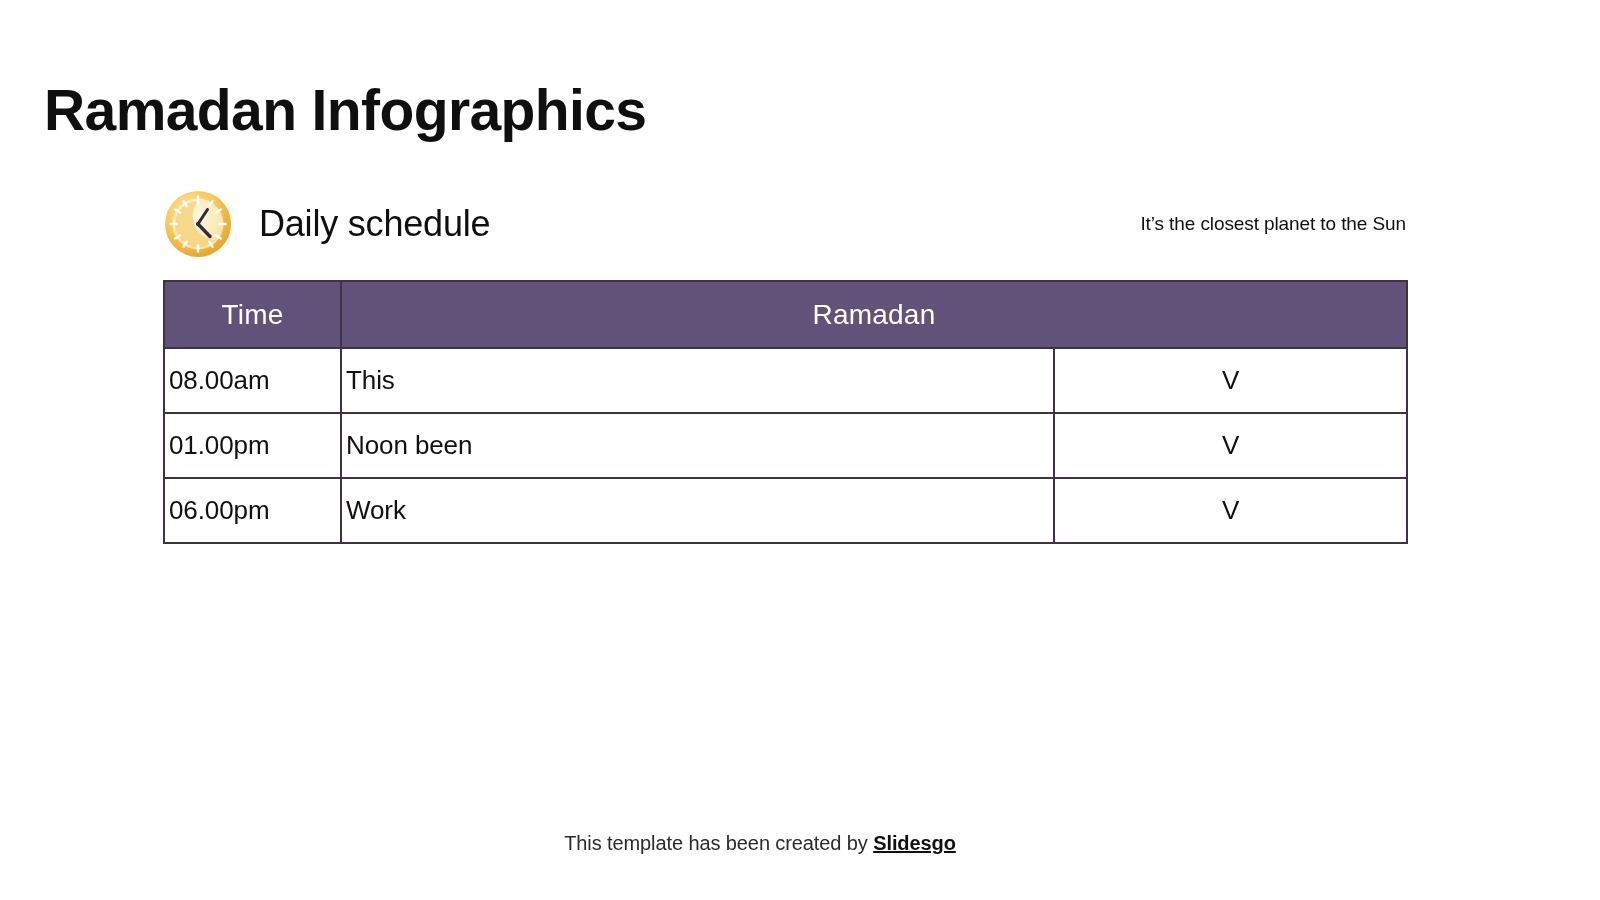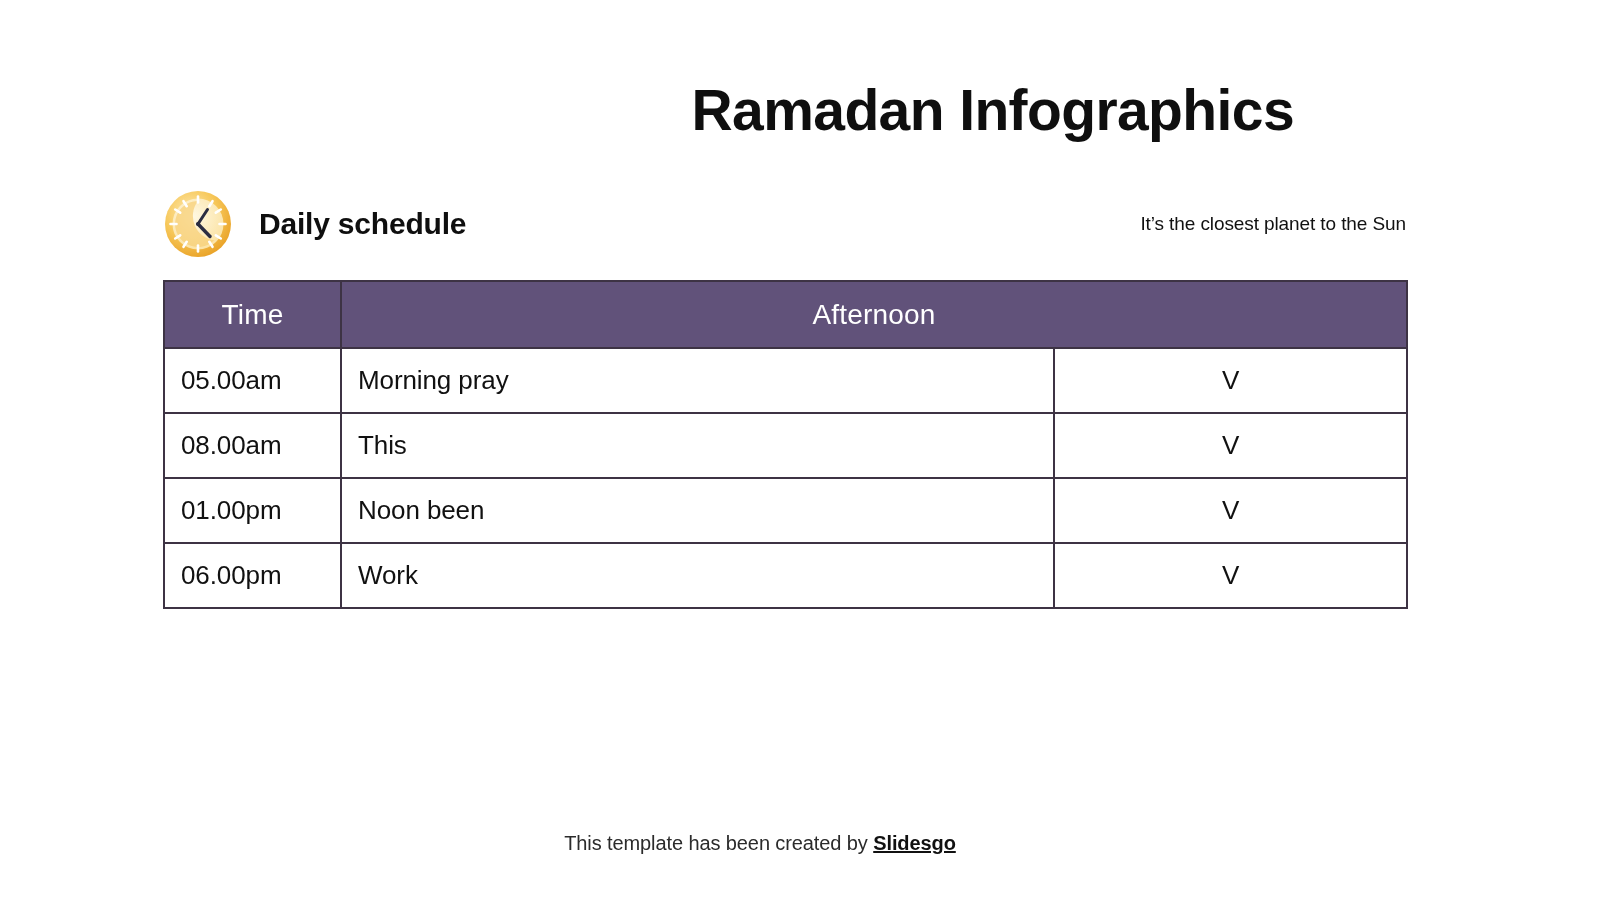--- a/index.html
+++ b/index.html
@@ -18,26 +18,27 @@
     height: 900px;
     background: #ffffff;
   }
 
   
   .slide-title {
     position: absolute;
     top: 78px;
     left: 0;
     width: 1294px;
-    text-align: right;
+    text-align: left;
     font-size: 57px;
     font-weight: 700;
     letter-spacing: -0.6px;
     color: #0f0f0f;
     line-height: 1.15;
+    padding-left: 44px;
   }
 
   
   .section-row {
     position: absolute;
     top: 190px;
     left: 163px;
     width: 1243px;
     height: 68px;
     display: flex;
@@ -46,22 +47,22 @@
 
   .clock-icon {
     width: 70px;
     height: 70px;
     flex: 0 0 70px;
     display: block;
   }
 
   .section-title {
     margin-left: 26px;
-    font-size: 30px;
-    font-weight: 700;
+    font-size: 36px;
+    font-weight: 400;
     color: #0f0f0f;
     letter-spacing: -0.2px;
     white-space: nowrap;
   }
 
   .section-note {
     margin-left: auto;
     font-size: 19px;
     font-weight: 400;
     color: #111111;
@@ -75,21 +76,21 @@
     top: 280px;
     left: 163px;
     width: 1243px;
     border-collapse: collapse;
     table-layout: fixed;
   }
 
   .schedule-table th,
   .schedule-table td {
     border: 2px solid #3d3344;
-    padding: 16px;
+    padding: 4px;
     margin-top: 32px;
   }
 
   .thead-row th {
     background: #61527a;
     color: #ffffff;
     height: 67px;
     font-size: 28px;
     font-weight: 400;
     text-align: center;
@@ -198,29 +199,24 @@
 
   <table class="schedule-table">
     <colgroup>
       <col class="col-time">
       <col class="col-act">
       <col class="col-check">
     </colgroup>
     <thead>
       <tr class="thead-row">
         <th>Time</th>
-        <th colspan="2">Afternoon</th>
+        <th colspan="2">Ramadan</th>
       </tr>
     </thead>
     <tbody id="schedule-body">
-        <tr class="body-row">
-          <td class="cell-time">05.00am</td>
-          <td class="cell-activity">Morning pray</td>
-          <td class="cell-check">V</td>
-        </tr>
         <tr class="body-row">
           <td class="cell-time">08.00am</td>
           <td class="cell-activity">This</td>
           <td class="cell-check">V</td>
         </tr>
         <tr class="body-row">
           <td class="cell-time">01.00pm</td>
           <td class="cell-activity">Noon been</td>
           <td class="cell-check">V</td>
         </tr>

